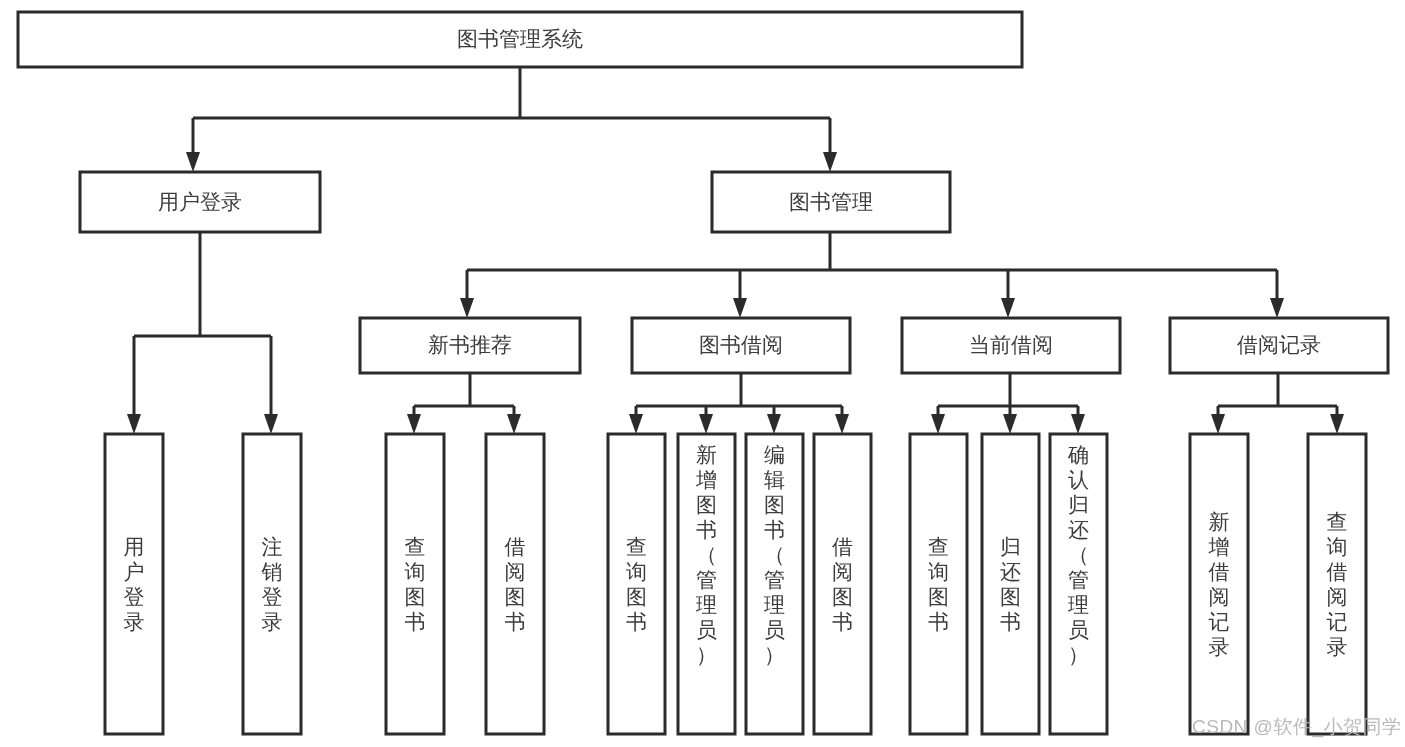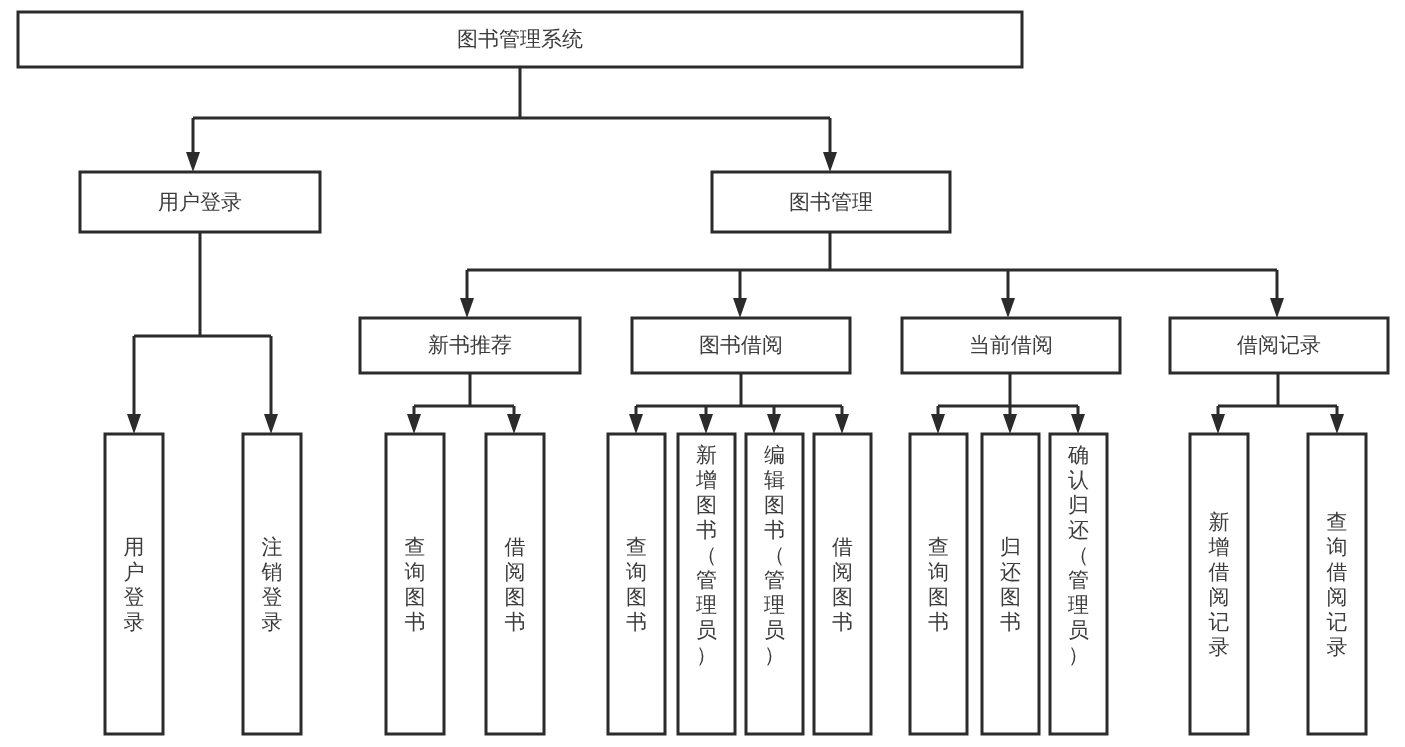--- a/index.html
+++ b/index.html
@@ -237,13 +237,14 @@
         <g>
           <rect x="1190" y="434" width="58" height="300" class="node-box"></rect>
           <text x="1219" y="0" class="node-label-vertical"><tspan x="1219" y="528.5">新</tspan><tspan x="1219" y="553.5">增</tspan><tspan x="1219" y="578.5">借</tspan><tspan x="1219" y="603.5">阅</tspan><tspan x="1219" y="628.5">记</tspan><tspan x="1219" y="653.5">录</tspan></text>
         </g>
         <g>
           <rect x="1308" y="434" width="58" height="300" class="node-box"></rect>
           <text x="1337" y="0" class="node-label-vertical"><tspan x="1337" y="528.5">查</tspan><tspan x="1337" y="553.5">询</tspan><tspan x="1337" y="578.5">借</tspan><tspan x="1337" y="603.5">阅</tspan><tspan x="1337" y="628.5">记</tspan><tspan x="1337" y="653.5">录</tspan></text>
         </g>
       </g>
   </svg>
+  <div class="watermark-text" style="left: 1192px; top: 714px;">CSDN @软件_小贺同学</div>
 </div>
 
 </body></html>

